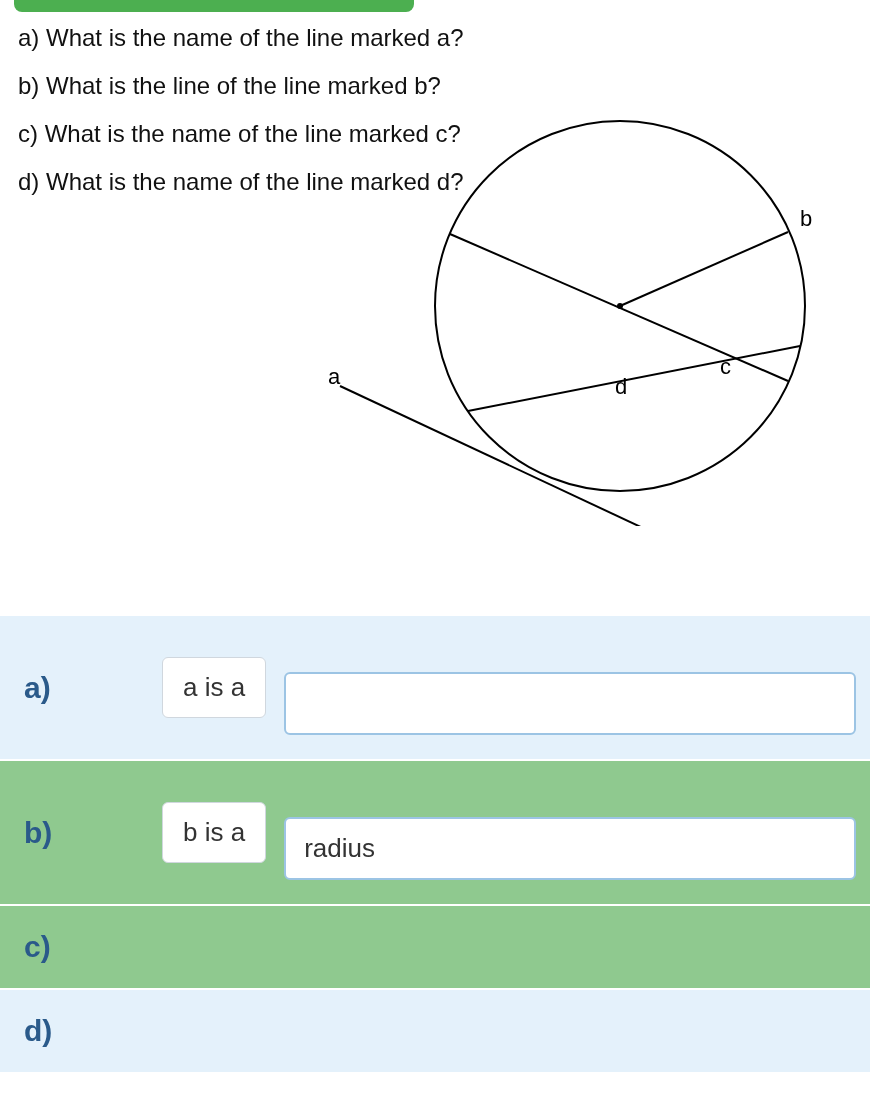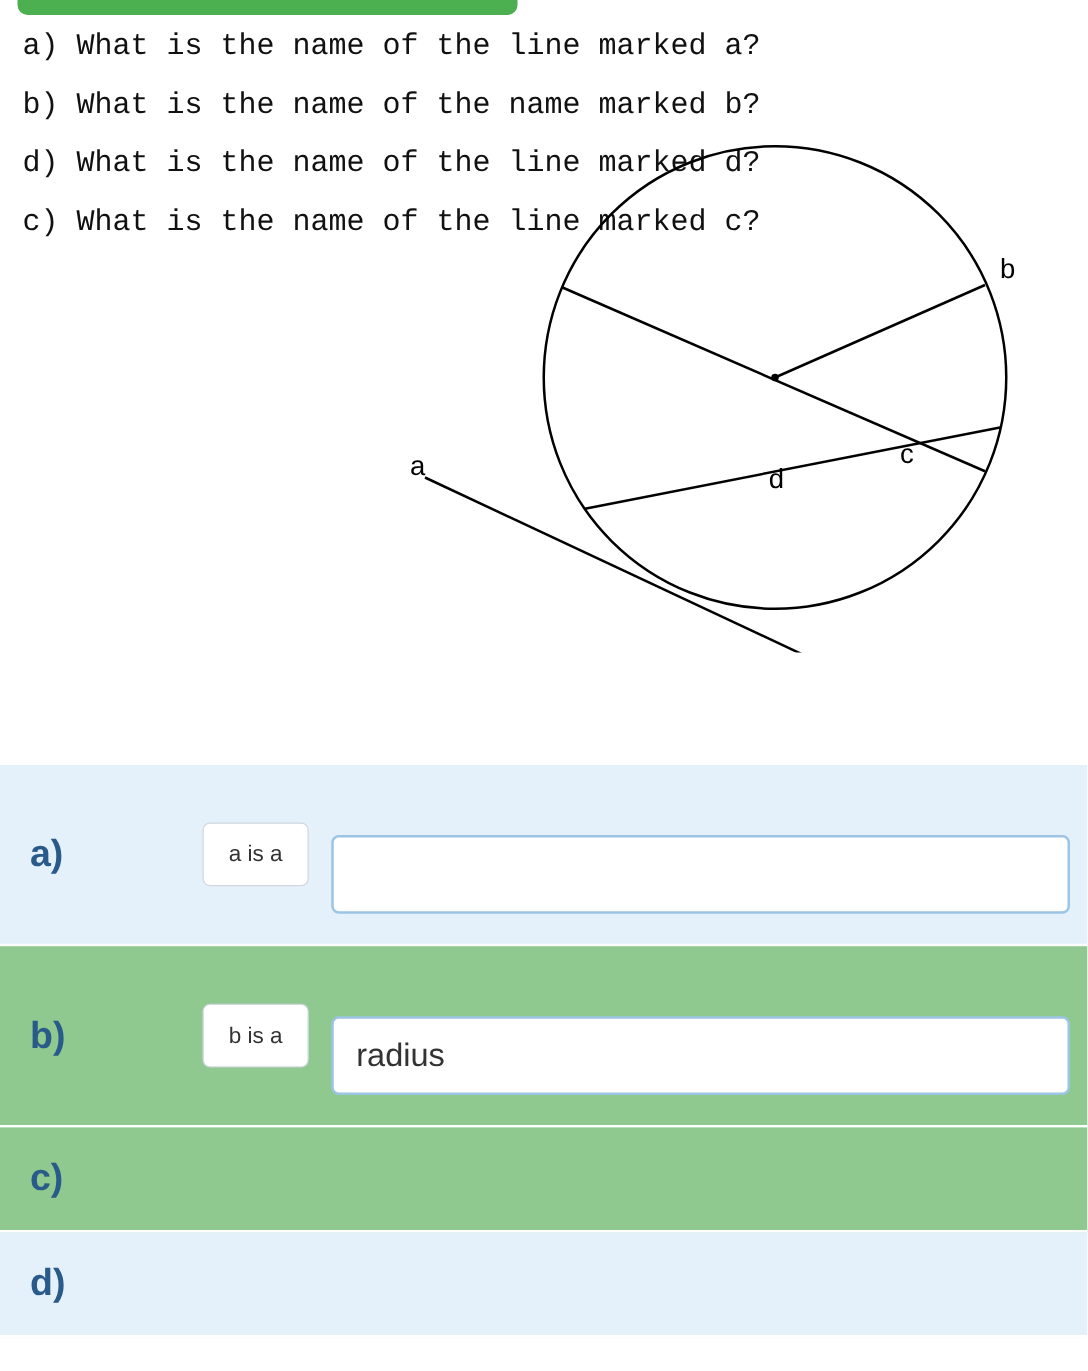--- a/index.html
+++ b/index.html
@@ -11,21 +11,20 @@
   }
   .top-bar {
     margin: 0 0 8px 14px;
     width: 400px;
     height: 12px;
     background: #4caf50;
     border-radius: 0 0 8px 8px;
   }
   .questions {
     padding: 4px 0 0 18px;
-    font-family: Liberation Mono, monospace;
   }
   .q-line {
     font-size: 24px;
     color: #111;
     margin-bottom: 20px;
   }
   .diagram-wrap {
     position: relative;
     height: 360px;
   }
@@ -51,21 +50,21 @@
     font-weight: bold;
     color: #2a5a8a;
     width: 120px;
     flex: 0 0 120px;
   }
   .chip {
     background: #fff;
     border: 1px solid #d0d7de;
     border-radius: 6px;
     padding: 14px 20px;
-    font-size: 18px;
+    font-size: 26px;
     color: #333;
     flex: 0 0 auto;
   }
   .answer-input {
     flex: 1 1 auto;
     background: #fff;
     border: 2px solid #9cc4e4;
     border-radius: 6px;
     padding: 14px 18px;
     font-size: 26px;
@@ -82,23 +81,23 @@
     fill: #000;
   }
 </style>
 </head>
 <body>
 
 <div class="top-bar"></div>
 
 <div class="questions">
   <p class="q-line">a)  What is the name of the line marked a?</p>
-  <p class="q-line">b)  What is the name of the name marked b?</p>
+  <p class="q-line">b)  What is the line of the line marked b?</p>
+  <p class="q-line">c)  What is the name of the line marked c?</p>
   <p class="q-line">d)  What is the name of the line marked d?</p>
-  <p class="q-line">c)  What is the name of the line marked c?</p>
 </div>
 
 <div class="diagram-wrap">
   <svg class="diagram" width="540" height="420" viewBox="0 0 540 420">
 
     <circle cx="300" cy="200" r="185" fill="none" stroke="#000" stroke-width="2"></circle>
 
     <circle cx="300" cy="200" r="3" fill="#000"></circle>
 
     <line x1="20" y1="280" x2="340" y2="430" stroke="#000" stroke-width="2"></line>

